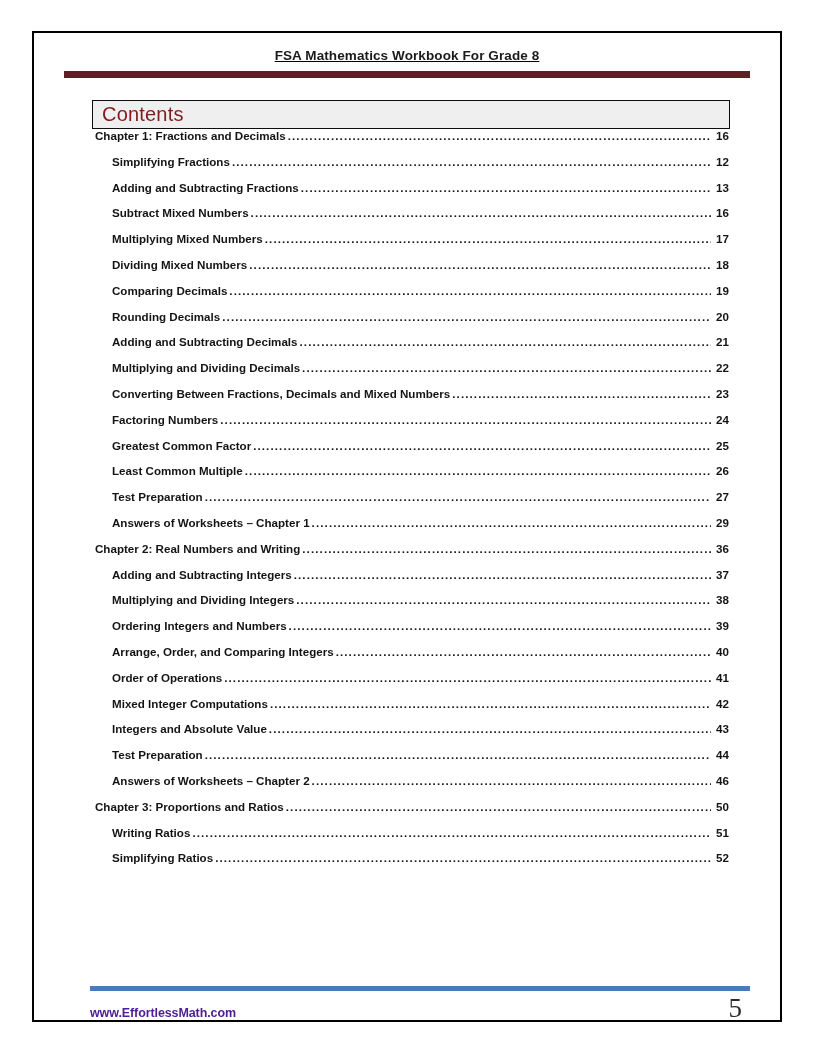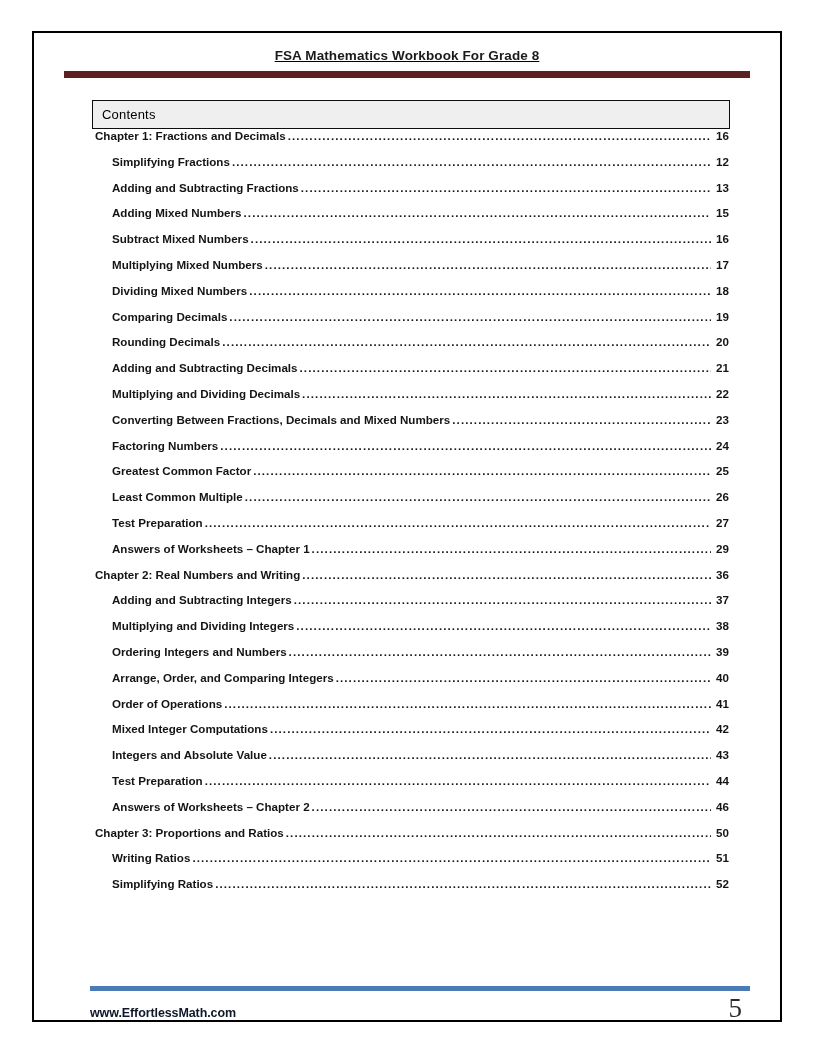--- a/index.html
+++ b/index.html
@@ -58,22 +58,22 @@
     top: 67px;
     width: 638px;
     height: 29px;
     background: #efefef;
     border: 1.6px solid #0d0d0d;
     box-sizing: border-box;
     display: flex;
     align-items: center;
   }
   .contents-box-label {
-    font-size: 13px;
-    color: #000000;
+    font-size: 20px;
+    color: #7f1d1d;
     padding-left: 9px;
     letter-spacing: 0.2px;
     font-family: "Liberation Sans", sans-serif;
     font-weight: 400;
   }
 
   
   .toc {
     position: absolute;
     left: 58px;
@@ -133,21 +133,21 @@
   }
   .footer-row {
     display: flex;
     align-items: flex-end;
     justify-content: space-between;
     padding: 6px 38px 0 56px;
   }
   .footer-site {
     font-size: 12.5px;
     font-weight: bold;
-    color: #0f172a;
+    color: #4c1d95;
     letter-spacing: -0.1px;
     font-family: "Liberation Sans", sans-serif;
   }
   .footer-page-number {
     font-family: "Liberation Serif", serif;
     font-size: 27px;
     color: #2a2a2a;
     line-height: 0.85;
     font-weight: 400;
   }
@@ -174,25 +174,20 @@
       </div>
       <div class="toc-row level-2">
         <span class="toc-label">Simplifying Fractions</span>
         <span class="toc-leader"></span>
         <span class="toc-page">12</span>
       </div>
       <div class="toc-row level-2">
         <span class="toc-label">Adding and Subtracting Fractions</span>
         <span class="toc-leader"></span>
         <span class="toc-page">13</span>
-      </div>
-      <div class="toc-row level-2">
-        <span class="toc-label">Adding Mixed Numbers</span>
-        <span class="toc-leader"></span>
-        <span class="toc-page">15</span>
       </div>
       <div class="toc-row level-2">
         <span class="toc-label">Subtract Mixed Numbers</span>
         <span class="toc-leader"></span>
         <span class="toc-page">16</span>
       </div>
       <div class="toc-row level-2">
         <span class="toc-label">Multiplying Mixed Numbers</span>
         <span class="toc-leader"></span>
         <span class="toc-page">17</span>

